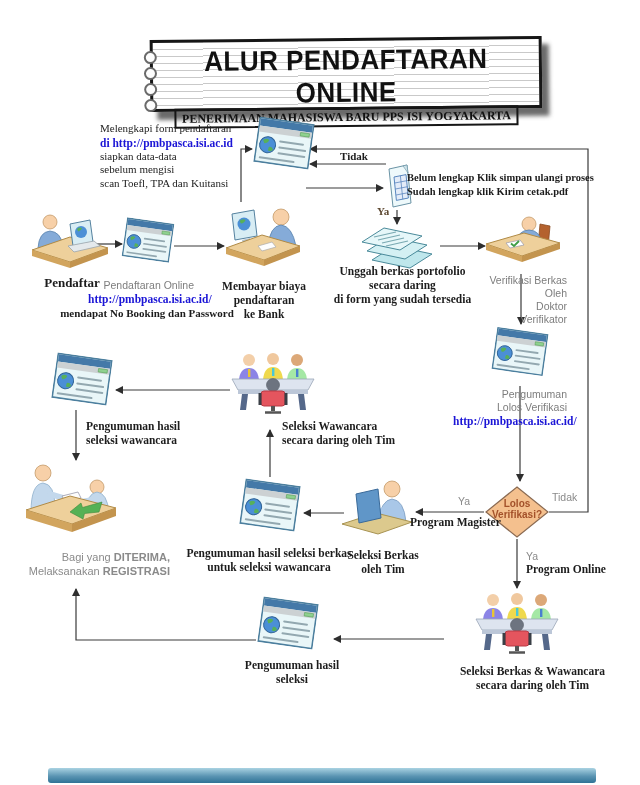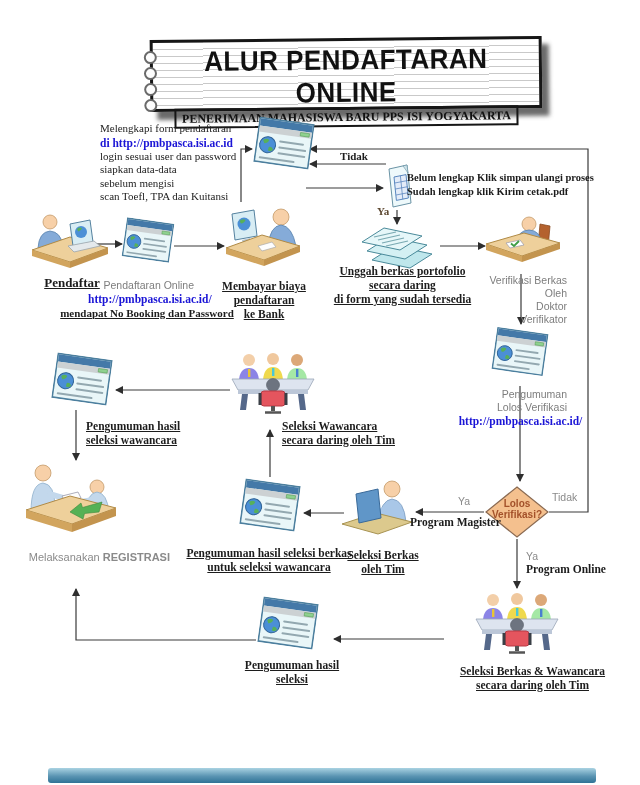--- a/index.html
+++ b/index.html
@@ -12,24 +12,24 @@
     transform:rotate(-.6deg);
     background-image:repeating-linear-gradient(to bottom,#fff 0 6px,#c9c9c9 6px 7px);
     text-align:center;z-index:2;}
   .notepad .t1{font:bold 26px/30px "Liberation Sans",sans-serif;letter-spacing:.5px;
     color:#111;margin-top:5px;transform:scaleY(1.08);}
   .notepad .t2{display:inline-block;border:2px solid #161616;padding:0 6px;
     font:bold 12px/16px "Liberation Serif",serif;color:#111;margin-top:1px;}
   .ring{width:9px;height:9px;border:2px solid #6a6a6a;border-radius:50%;
     background:#fdfdfd;left:-9px;z-index:3;}
   
-  .serifb{font:bold 11.5px/14px "Liberation Serif",serif;color:#1c1c1c;text-align:center;z-index:4;text-decoration:underline;}
+  .serifb{font:bold 11.5px/14px "Liberation Serif",serif;color:#1c1c1c;text-align:center;z-index:4;}
   .serifn{font:11px/13.5px "Liberation Serif",serif;color:#222;text-align:left;z-index:4;}
   .gray{font:10.5px/13px "Liberation Sans",sans-serif;color:#7d7d7d;text-align:right;z-index:4;}
-  .url{font:bold 11.5px/14px "Liberation Serif",serif;color:#1b15d6;text-align:center;z-index:4;}
+  .url{font:bold 11.5px/14px "Liberation Serif",serif;color:#1b15d6;z-index:4;}
   .left{text-align:left;}
   .edge-serif{font:bold 11px/13px "Liberation Serif",serif;color:#1c1c1c;z-index:4;}
   .edge-gray{font:10.5px/12px "Liberation Sans",sans-serif;color:#8a8a8a;z-index:4;}
   .ya-brown{color:#5f4a33;}
   .dtext{font:bold 10px/11px "Liberation Sans",sans-serif;color:#a3512a;text-align:center;z-index:4;}
   .icon{z-index:3;overflow:visible;}
   .tilt{transform:rotate(8deg);}
   #wires{left:0;top:0;z-index:1;}
   .footerbar{left:48px;top:768px;width:548px;height:15px;border-radius:3px;
     background:linear-gradient(180deg,#a9d2e2 0%,#5a94b2 55%,#2f7396 100%);z-index:2;}
@@ -246,21 +246,20 @@
 <svg class="abs icon tilt" style="left:260px;top:600px;width:56px;height:46px" viewBox="0 0 56 46">
     <use href="#sym-browser"></use>
   </svg>
 <svg class="abs icon" style="left:18px;top:460px;width:104px;height:88px" viewBox="0 0 104 88">
     <use href="#sym-registration"></use>
   </svg>
 
 <div class="abs serifn" style="left:100px;top:122px;width:165px">
   <div>Melengkapi form pendaftaran</div>
   <div class="url left">di http://pmbpasca.isi.ac.id</div>
-  <div>login sesuai user dan password</div>
   <div>siapkan data-data</div>
   <div>sebelum mengisi</div>
   <div>scan Toefl, TPA dan Kuitansi</div>
 </div>
 
 <div class="abs edge-serif" style="left:340px;top:150px">Tidak</div>
 
 <div class="abs edge-serif" style="left:407px;top:171px;width:190px;font-size:10.5px;line-height:13.5px">
   <div>Belum lengkap Klik simpan ulangi proses</div>
   <div>Sudah lengkap klik Kirim  cetak.pdf</div>
@@ -323,20 +322,21 @@
   <div>Seleksi Wawancara</div>
   <div>secara daring oleh Tim</div>
 </div>
 
 <div class="abs serifb left" style="left:86px;top:419px;width:125px">
   <div>Pengumuman hasil</div>
   <div>seleksi wawancara</div>
 </div>
 
 <div class="abs gray" style="left:8px;top:551px;width:162px;font-size:11px;line-height:13.5px;color:#8a8a8a">
+  <div><span>Bagi yang </span><b>DITERIMA,</b></div>
   <div><span>Melaksanakan </span><b>REGISTRASI</b></div>
 </div>
 
 <div class="abs serifb" style="left:233px;top:658px;width:118px">
   <div>Pengumuman hasil</div>
   <div>seleksi</div>
 </div>
 
 <div class="abs serifb" style="left:440px;top:664px;width:185px">
   <div>Seleksi  Berkas &amp; Wawancara</div>

